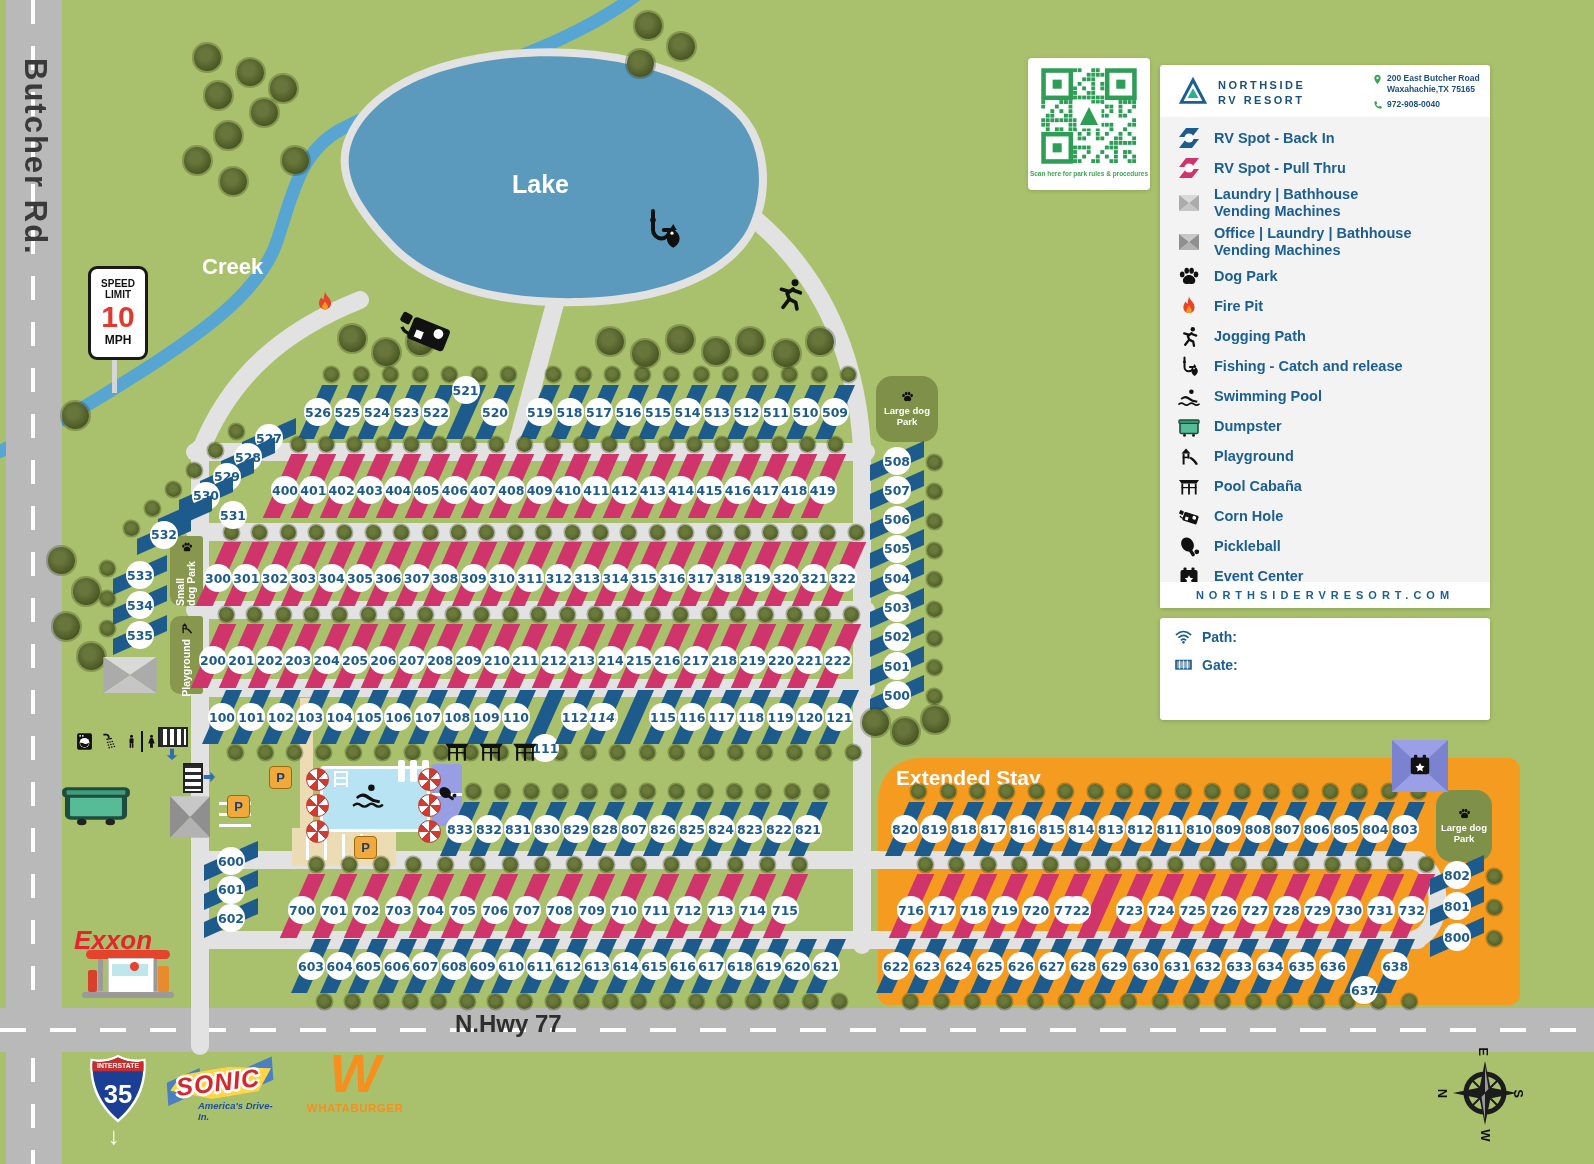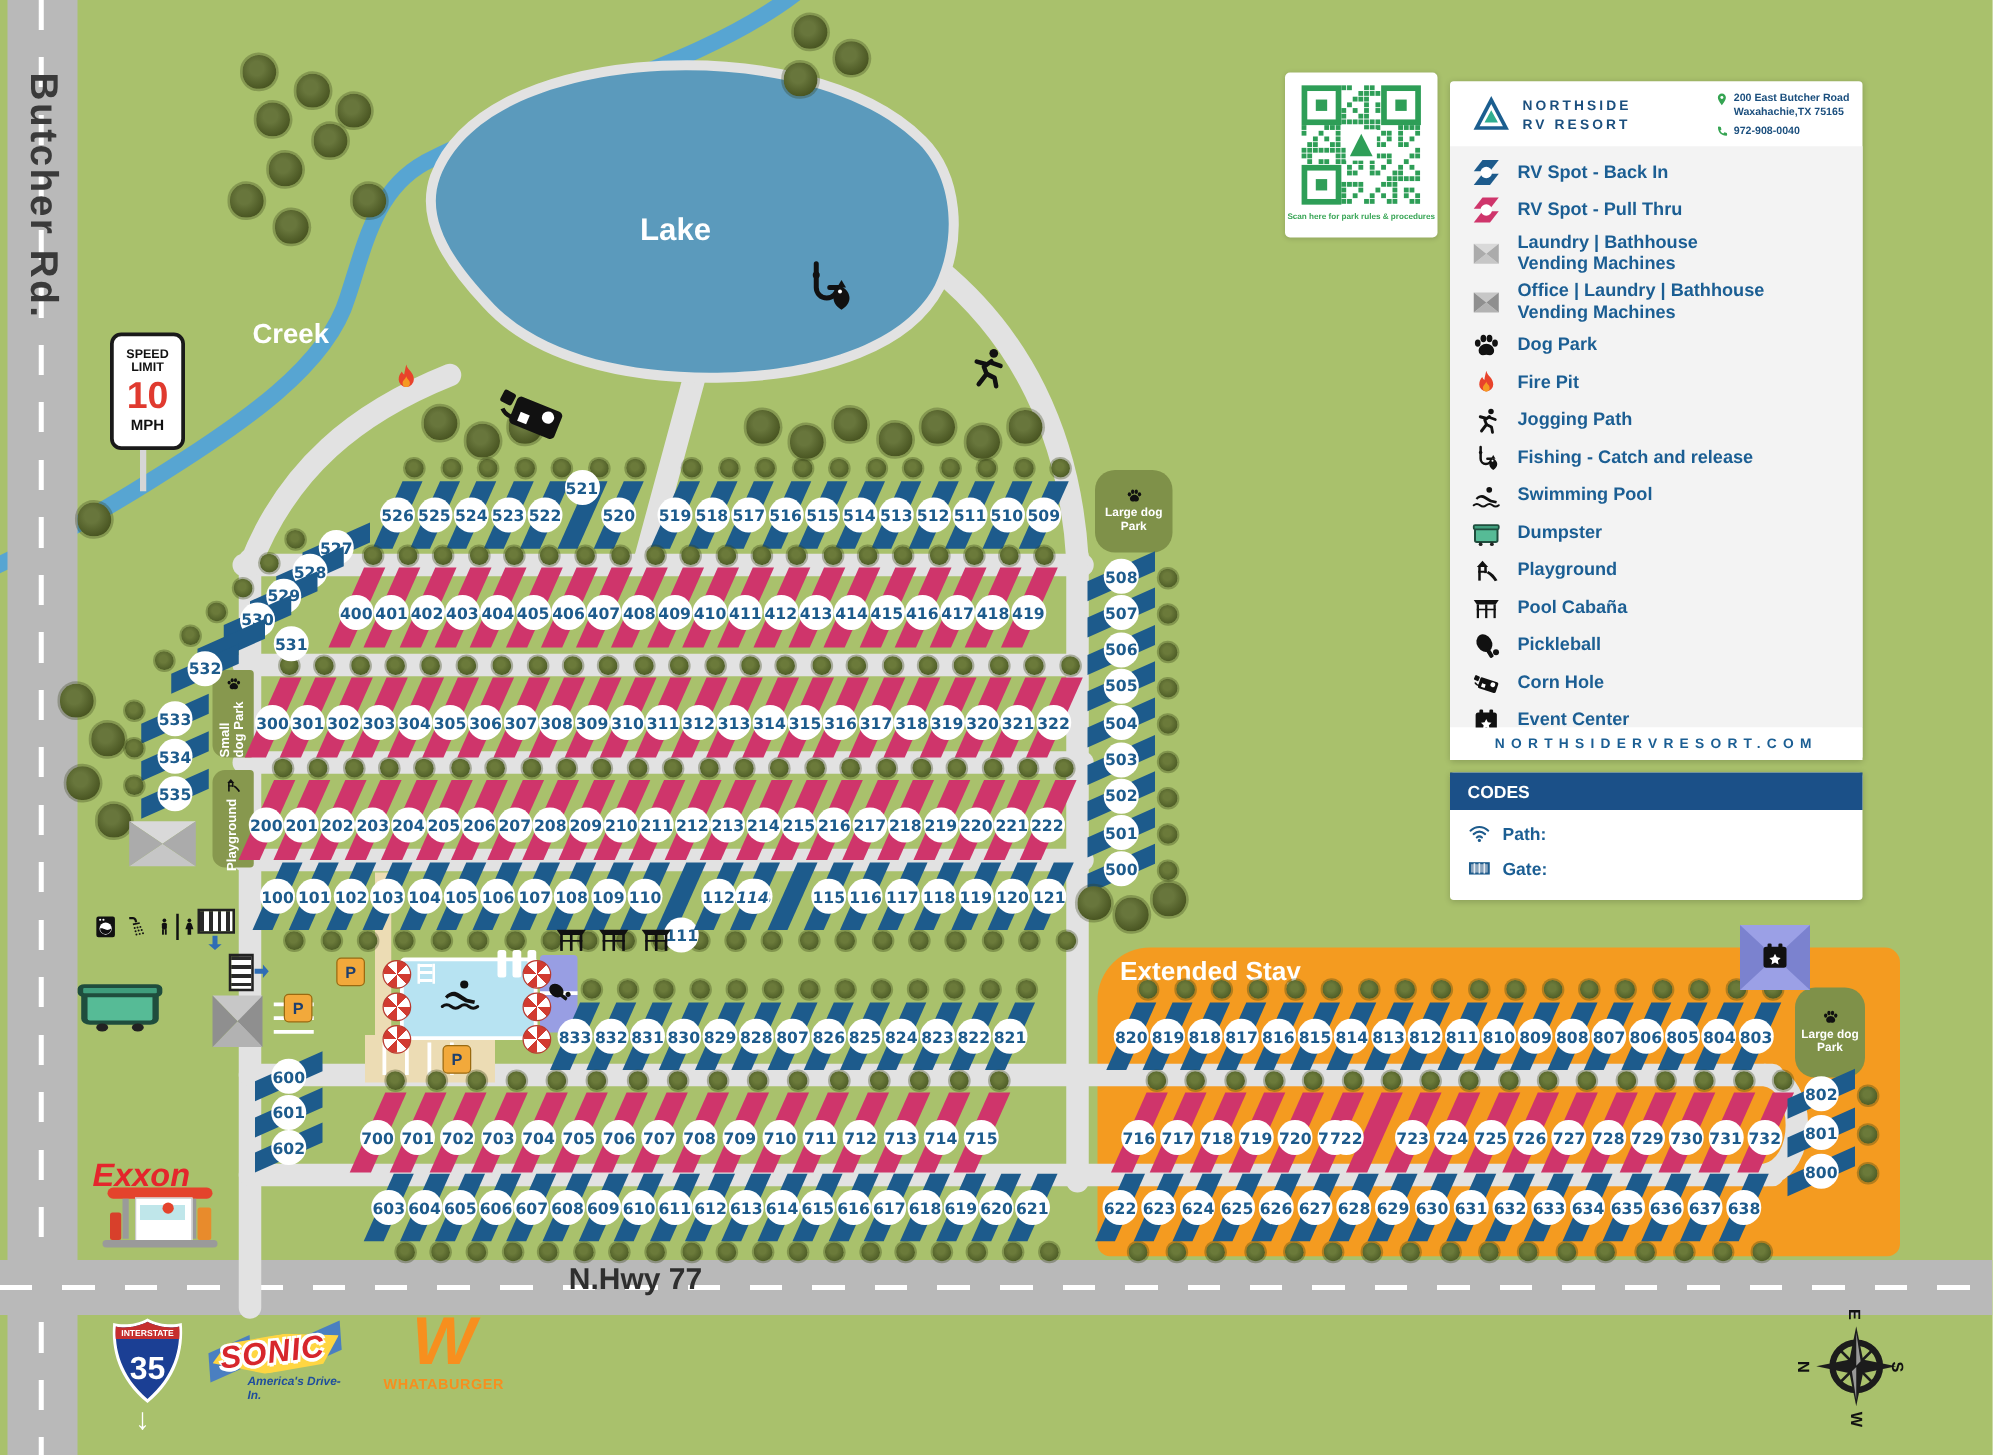--- a/index.html
+++ b/index.html
@@ -1024,21 +1024,21 @@
       <div class="palm" style="left: 1277.44px; top: 994px;"></div>
       <div class="num" style="left: 1256.4px; top: 952px;">634</div>
       <div class="stripe h backin" style="left: 1293.6px; top: 939px;"></div>
       <div class="palm" style="left: 1308.64px; top: 994px;"></div>
       <div class="num" style="left: 1287.6px; top: 952px;">635</div>
       <div class="stripe h backin" style="left: 1324.8px; top: 939px;"></div>
       <div class="palm" style="left: 1339.84px; top: 994px;"></div>
       <div class="num" style="left: 1318.8px; top: 952px;">636</div>
       <div class="stripe h backin" style="left: 1356px; top: 939px;"></div>
       <div class="palm" style="left: 1371.04px; top: 994px;"></div>
-      <div class="num" style="left: 1350px; top: 952px;">637</div>
+      <div class="num" style="left: 1350px; top: 976px;">637</div>
       <div class="stripe h backin" style="left: 1387.2px; top: 939px;"></div>
       <div class="palm" style="left: 1402.24px; top: 994px;"></div>
       <div class="num" style="left: 1381.2px; top: 952px;">638</div>
       <div class="stripe v backin" style="left: 870px; top: 453px;"></div>
       <div class="palm" style="left: 927px; top: 455px;"></div>
       <div class="num" style="left: 883px; top: 447px;">508</div>
       <div class="stripe v backin" style="left: 870px; top: 482.3px;"></div>
       <div class="palm" style="left: 927px; top: 484.3px;"></div>
       <div class="num" style="left: 883px; top: 476.3px;">507</div>
       <div class="stripe v backin" style="left: 870px; top: 511.6px;"></div>
@@ -1488,59 +1488,58 @@
               <rect x="4.4" y="8.5" width="1.8" height="11"></rect>
               <rect x="11.1" y="8.5" width="1.8" height="11"></rect>
               <rect x="17.8" y="8.5" width="1.8" height="11"></rect>
               <rect x="4.4" y="12" width="15.2" height="1.2"></rect>
             </svg>
           </span>
           <span class="lg-tx">Pool Cabaña</span>
         </div>
         <div class="lg-row">
           <span class="lg-ic">
-            <svg viewBox="0 0 24 24" fill="#111">
-              <ellipse cx="10.5" cy="9.5" rx="6" ry="7.4" transform="rotate(-32 10.5 9.5)"></ellipse>
-              <rect x="13.2" y="14" width="3.4" height="7.5" rx="1.2" transform="rotate(-32 14.9 17.7)"></rect>
-              <circle cx="19.8" cy="16.8" r="2.4"></circle>
-            </svg>
-          </span>
-          <span class="lg-tx">Pickleball</span>
-        </div>
-        <div class="lg-row">
-          <span class="lg-ic">
             <svg viewBox="0 0 24 24">
               <g transform="rotate(18 13 13)">
                 <rect x="6" y="8.5" width="15" height="9" rx="1.4" fill="#111"></rect>
                 <circle cx="17" cy="11.5" r="1.9" fill="#fff"></circle>
                 <rect x="8.5" y="13" width="3" height="3" fill="#fff"></rect>
               </g>
               <rect x="2.5" y="5.5" width="4" height="4" rx=".8" fill="#111" transform="rotate(24 4.5 7.5)"></rect>
               <path d="M3 11c.8 1.6 2.2 2.4 4 2.6" stroke="#111" stroke-width="1.3" fill="none"></path>
             </svg>
           </span>
           <span class="lg-tx">Corn Hole</span>
+        </div>
+        <div class="lg-row">
+          <span class="lg-ic">
+            <svg viewBox="0 0 24 24" fill="#111">
+              <ellipse cx="10.5" cy="9.5" rx="6" ry="7.4" transform="rotate(-32 10.5 9.5)"></ellipse>
+              <rect x="13.2" y="14" width="3.4" height="7.5" rx="1.2" transform="rotate(-32 14.9 17.7)"></rect>
+              <circle cx="19.8" cy="16.8" r="2.4"></circle>
+            </svg>
+          </span>
+          <span class="lg-tx">Pickleball</span>
         </div>
         <div class="lg-row">
           <span class="lg-ic">
             <svg viewBox="0 0 24 24">
               <rect x="3.5" y="5" width="17" height="15.5" rx="2" fill="#111"></rect>
               <rect x="6.5" y="2.5" width="3" height="4.5" rx="1" fill="#111"></rect>
               <rect x="14.5" y="2.5" width="3" height="4.5" rx="1" fill="#111"></rect>
               <path fill="#fff" d="M12 10.2l1.3 2.6 2.9.4-2.1 2 .5 2.9-2.6-1.4-2.6 1.4.5-2.9-2.1-2 2.9-.4z"></path>
             </svg>
           </span>
           <span class="lg-tx">Event Center</span>
         </div>
       </div>
     <div id="panel-footer">NORTHSIDERVRESORT.COM</div>
   </div>
 
   <div id="codes-box" class="abs">
-    <div id="codes-bar">CODES</div>
     <div class="code-row">
       <span class="code-ic">
           <svg viewBox="0 0 24 24">
             <g fill="none" stroke="#1d5b8c" stroke-width="2.1" stroke-linecap="round">
               <path d="M3 9.5C8.5 4.5 15.5 4.5 21 9.5"></path>
               <path d="M6.2 13C10 9.7 14 9.7 17.8 13"></path>
               <path d="M9.4 16.4c1.7-1.5 3.5-1.5 5.2 0"></path>
             </g>
             <circle cx="12" cy="19.4" r="1.6" fill="#1d5b8c"></circle>
           </svg>

